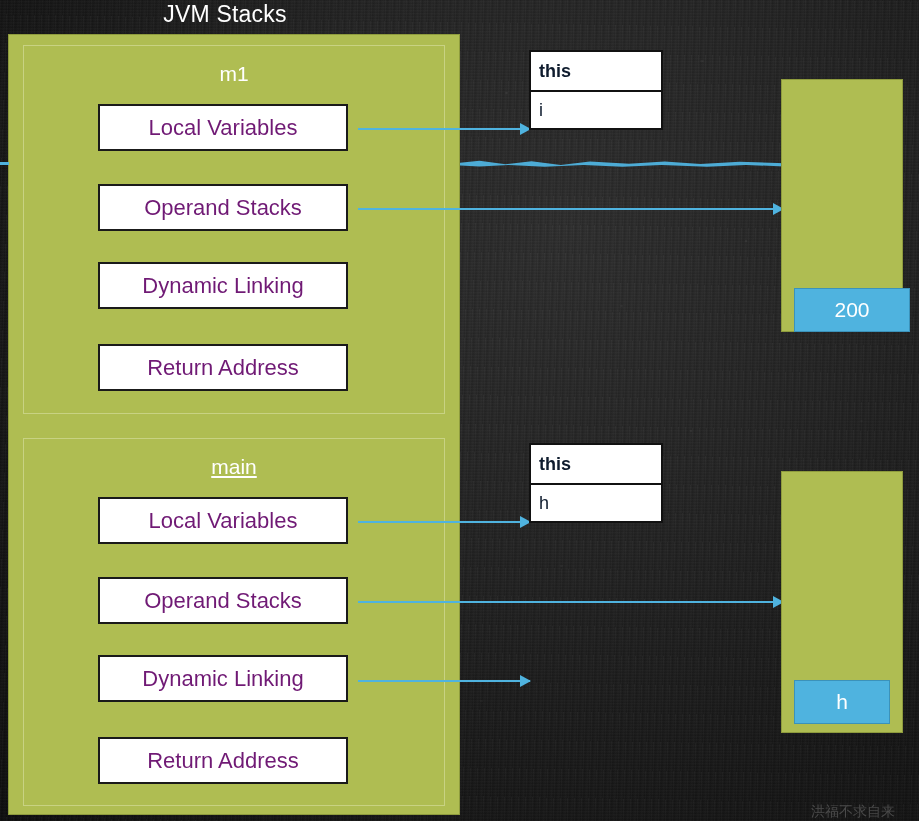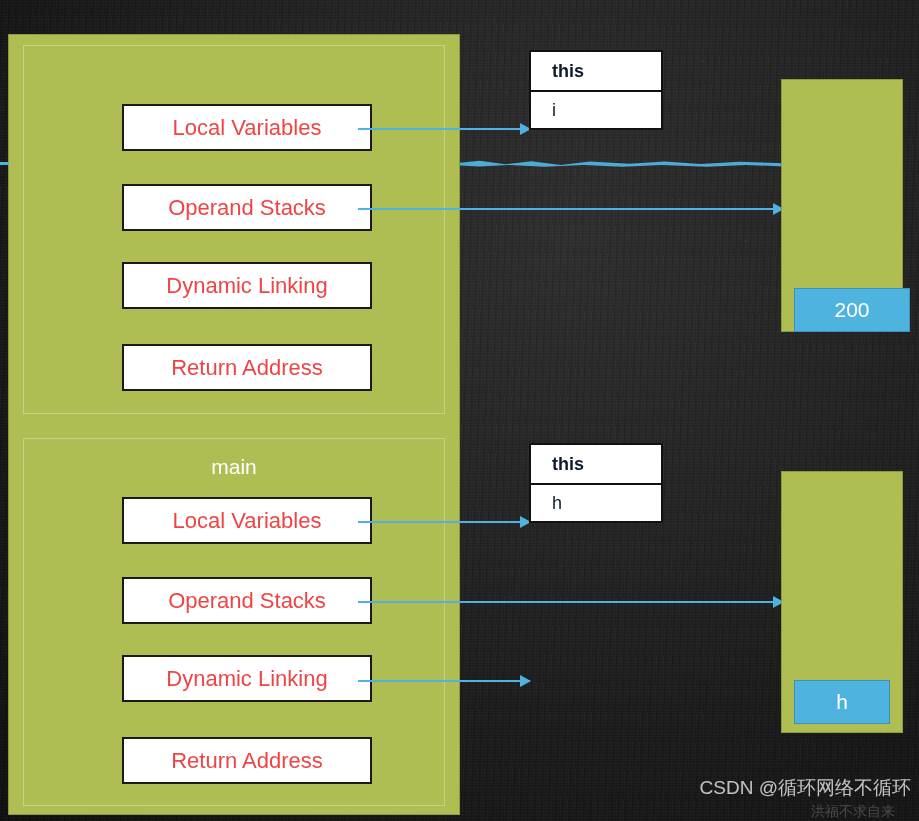--- a/index.html
+++ b/index.html
@@ -52,42 +52,42 @@
 
   .frame-label {
     position: absolute;
     left: 0; width: 100%;
     text-align: center;
     color: #ffffff;
     font-size: 21px;
   }
   .slot {
     position: absolute;
-    left: 98px; width: 250px; height: 47px;
+    left: 74px; width: 250px; height: 47px;
     background: #ffffff;
     border: 2px solid #1a1a1a;
     display: flex;
     align-items: center;
     justify-content: center;
-    color: #ef4444;
+    color: #701a75;
     font-size: 22px;
     line-height: 1;
   }
 
   
   .vbox {
     position: absolute;
     background: #ffffff;
     border: 2px solid #111111;
   }
   .vrow {
     height: 38px;
     display: flex;
     align-items: center;
-    padding-left: 21px;
+    padding-left: 8px;
     color: #0f1c2e;
     font-size: 18px;
   }
   .vrow.bold { font-weight: bold; }
   .vrow.sep { border-top: 2px solid #111111; }
 
   
   .heap {
     position: absolute;
     background: #AFBD52;
@@ -152,32 +152,34 @@
 
   <div class="speck" style="left:505px;top:92px;width:3px;height:2px;opacity:.35"></div>
   <div class="speck" style="left:700px;top:60px;width:4px;height:2px;opacity:.28"></div>
   <div class="speck" style="left:745px;top:240px;width:2px;height:2px;opacity:.40"></div>
   <div class="speck" style="left:620px;top:305px;width:3px;height:2px;opacity:.25"></div>
   <div class="speck" style="left:560px;top:565px;width:3px;height:2px;opacity:.22"></div>
   <div class="speck" style="left:690px;top:430px;width:2px;height:2px;opacity:.30"></div>
   <div class="speck" style="left:860px;top:420px;width:3px;height:2px;opacity:.20"></div>
   <div class="speck" style="left:480px;top:700px;width:3px;height:2px;opacity:.18"></div>
 
+  <div id="title">JVM Stacks</div>
 
   <div id="jvm-panel">
 
     <div class="frame-box" id="frame-m1">
+      <div class="frame-label" style="top:16px;">m1</div>
       <div class="slot" style="top:58px;">Local Variables</div>
       <div class="slot" style="top:138px;">Operand Stacks</div>
       <div class="slot" style="top:216px;">Dynamic Linking</div>
       <div class="slot" style="top:298px;">Return Address</div>
     </div>
 
     <div class="frame-box" id="frame-main">
-      <div class="frame-label" style="top:16px;">main</div>
+      <div class="frame-label" style="top:16px;text-decoration:underline;">main</div>
       <div class="slot" style="top:58px;">Local Variables</div>
       <div class="slot" style="top:138px;">Operand Stacks</div>
       <div class="slot" style="top:216px;">Dynamic Linking</div>
       <div class="slot" style="top:298px;">Return Address</div>
     </div>
   </div>
 
   <div class="arrow" style="left:358px; top:128px; width:172px;"></div>
 
   <div class="arrow" style="left:358px; top:208px; width:425px;"></div>
@@ -204,16 +206,15 @@
 
 
   <div class="heap" style="left:781px; top:79px; width:122px; height:253px;">
     <div class="heap-val" style="left:12px; top:208px; width:116px; height:44px;">200</div>
   </div>
 
   <div class="heap" style="left:781px; top:471px; width:122px; height:262px;">
     <div class="heap-val" style="left:12px; top:208px; width:96px; height:44px;">h</div>
   </div>
 
-  <div id="watermark">CSDN @循环网络不循环</div>
   <div id="watermark-sub">洪福不求自来</div>
 
 </div>
 
 </body></html>

